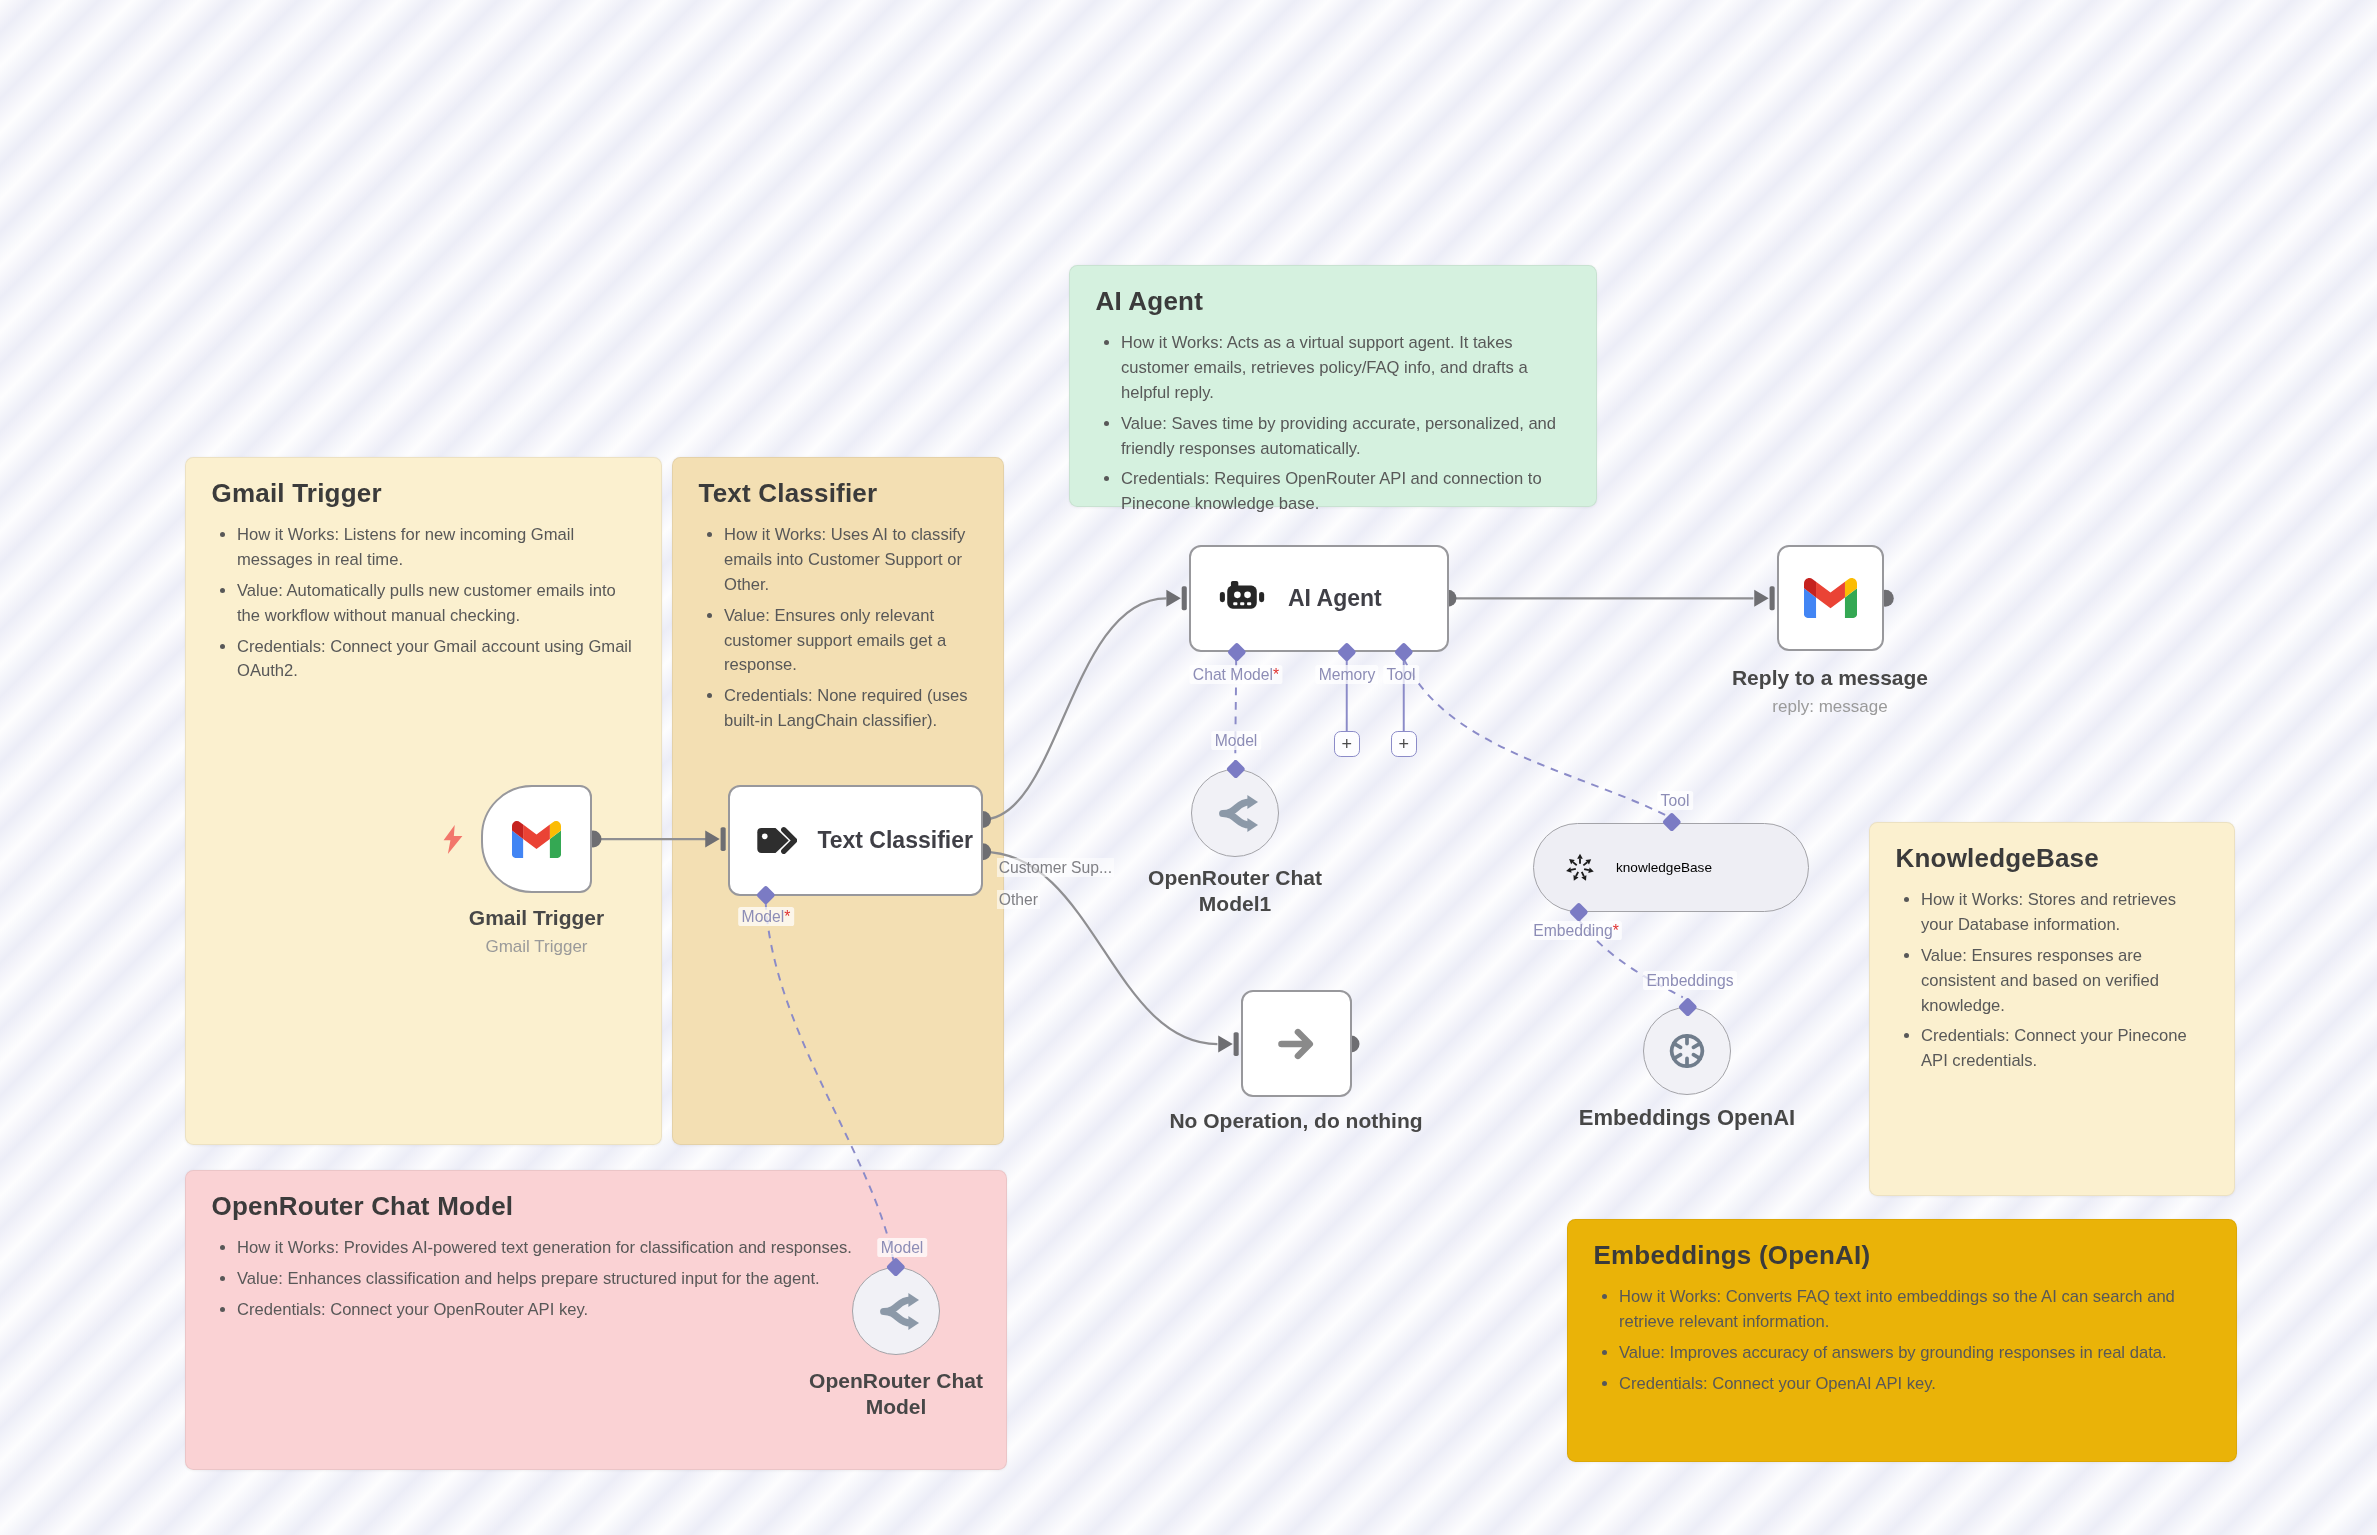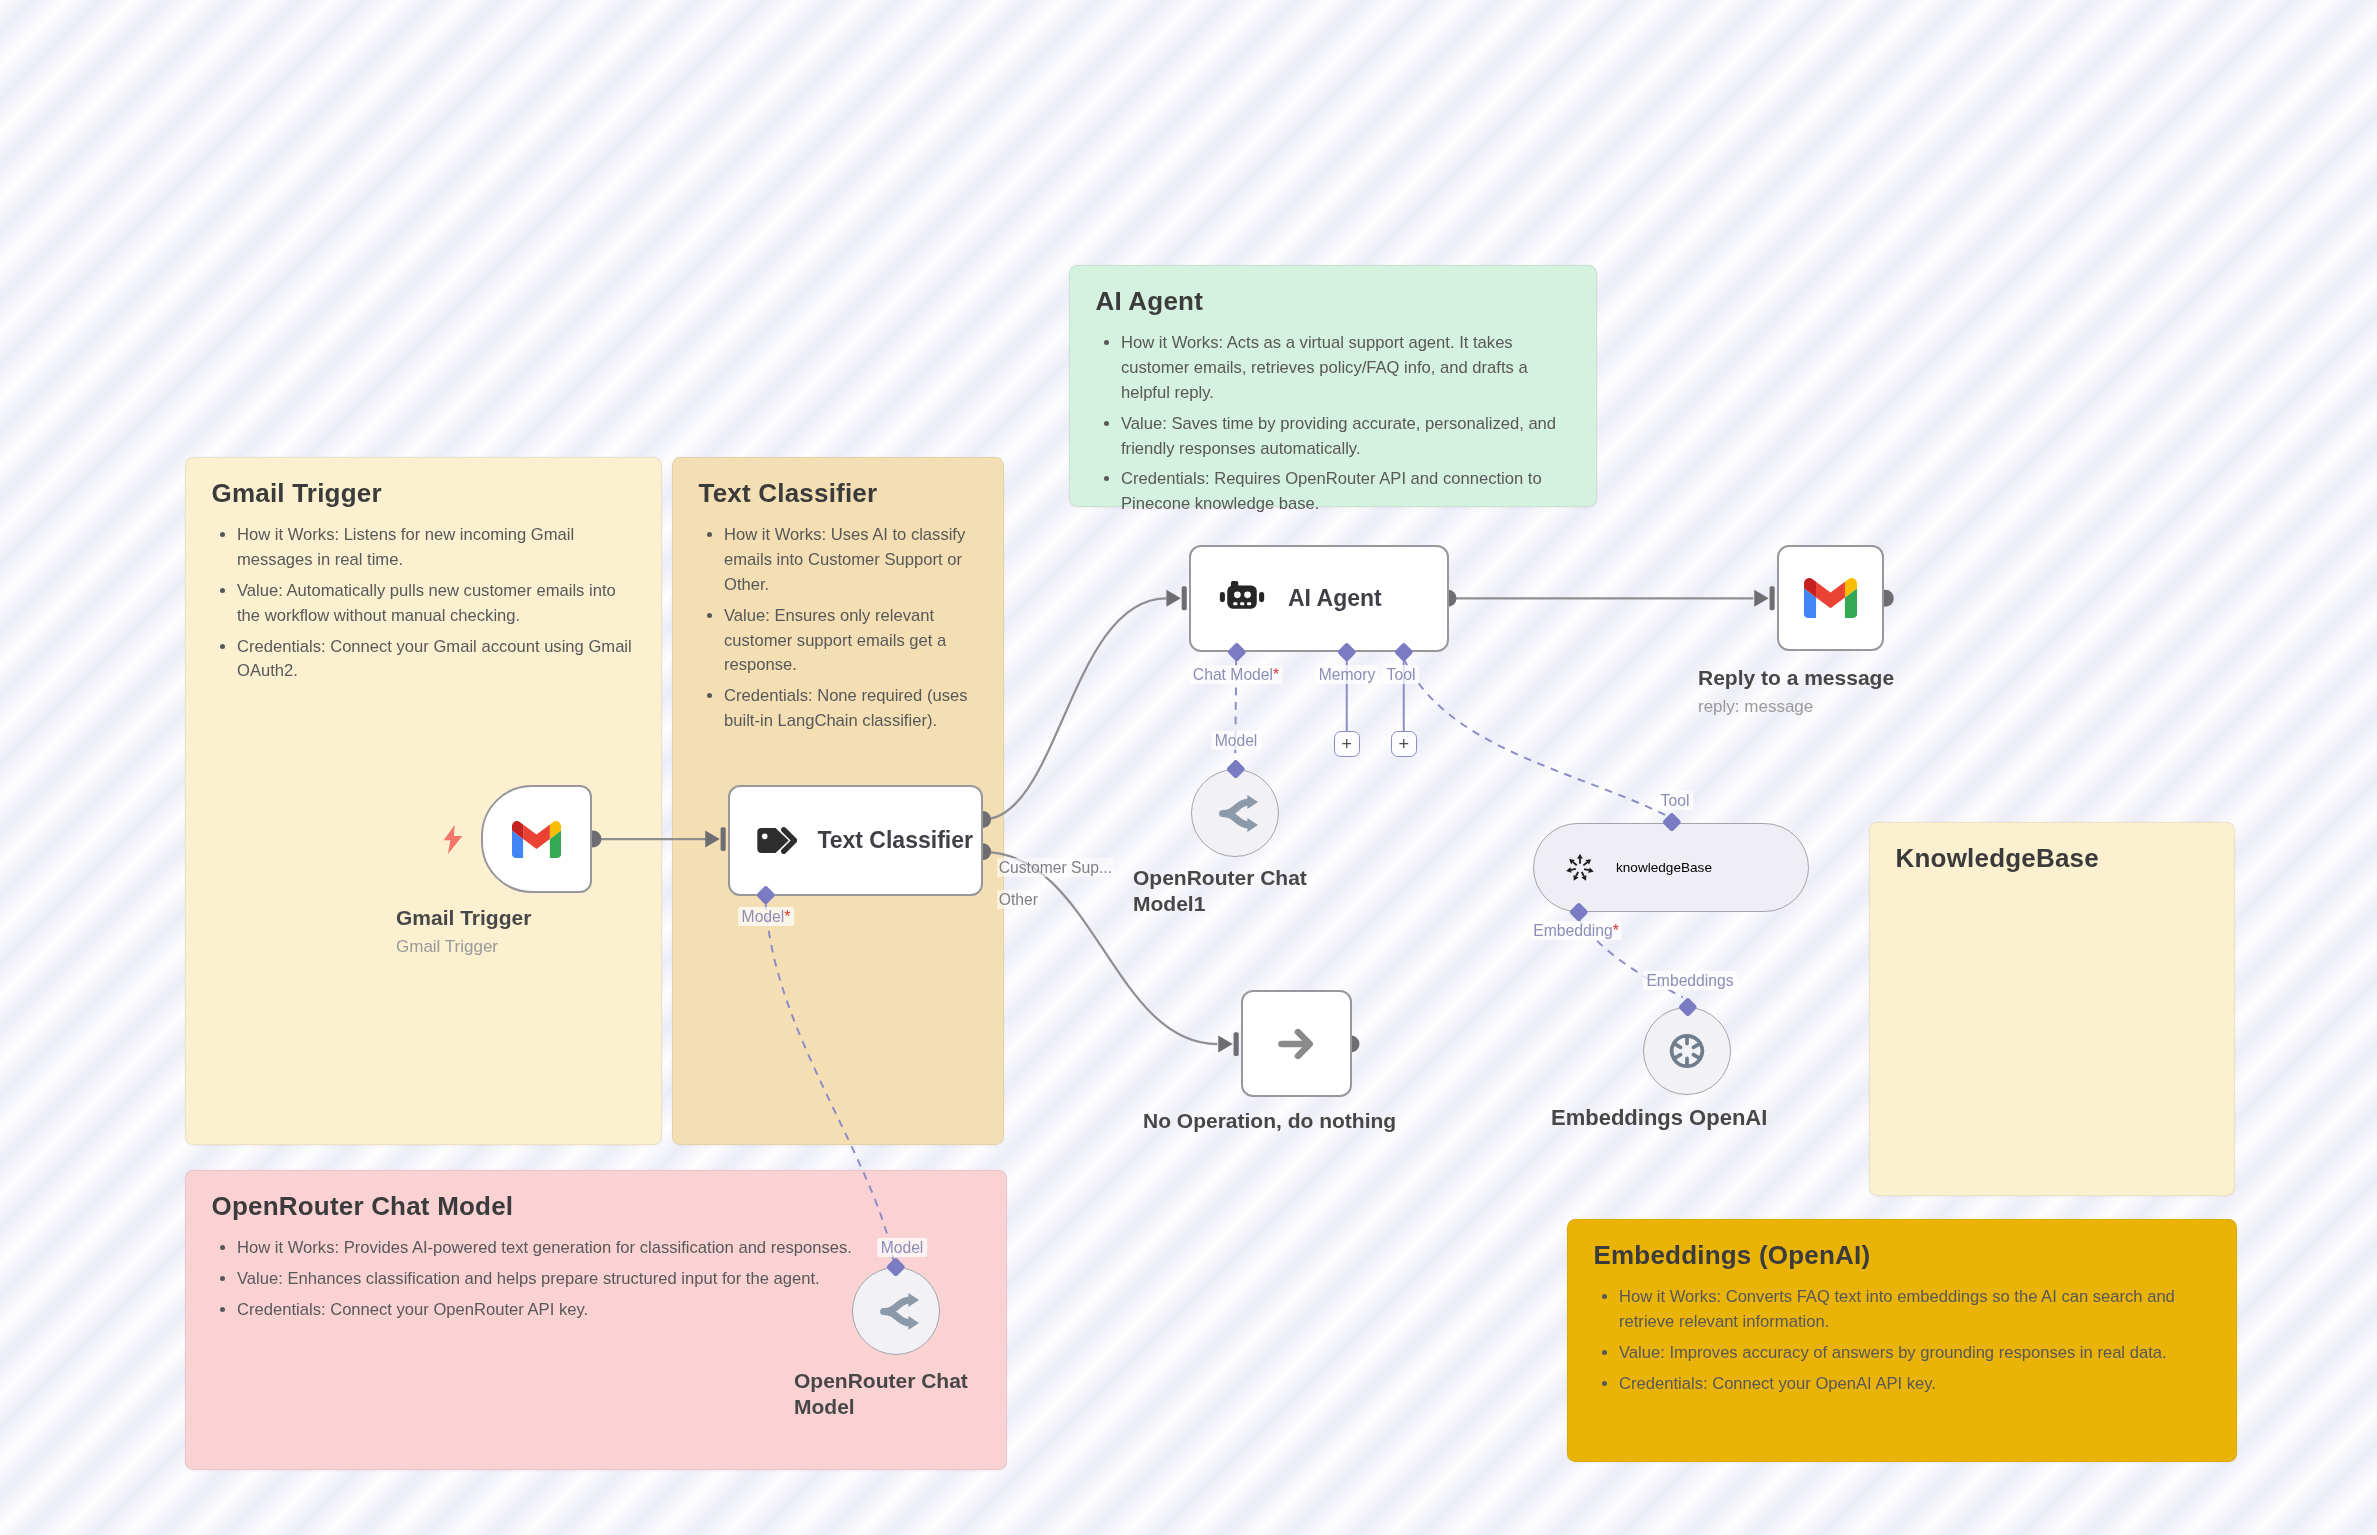--- a/index.html
+++ b/index.html
@@ -25,21 +25,21 @@
   .node{position:absolute;background:#fff;border:2px solid #98989c;border-radius:12px;
     display:flex;align-items:center;box-sizing:border-box;z-index:30;}
   .node.center{justify-content:center;}
   .node .nlabel{font-size:23px;font-weight:600;color:#3f3f46;white-space:nowrap;}
   .trigger{border-radius:51px 12px 12px 51px;}
   .cnode{position:absolute;width:88px;height:88px;border-radius:50%;background:#f1f1f6;
     border:1.9px solid #a3a3a8;display:flex;align-items:center;justify-content:center;box-sizing:border-box;z-index:30;}
   .pill{position:absolute;background:#eeeef4;border:1.9px solid #a3a3a8;border-radius:46px;
     display:flex;align-items:center;box-sizing:border-box;z-index:30;}
   
-  .ntitle{position:absolute;text-align:left;font-size:21px;font-weight:600;color:#474747;z-index:35;line-height:1.26;}
+  .ntitle{position:absolute;text-align:center;font-size:21px;font-weight:600;color:#474747;z-index:35;line-height:1.26;}
   .nsub{font-size:17px;color:#9a9a9a;font-weight:400;margin-top:4.3px;}
   .plabel{position:absolute;transform:translateX(-50%);font-size:15.7px;color:#8d8db6;z-index:36;
     background:rgba(255,255,255,.72);padding:0 3.4px;border-radius:2.6px;white-space:nowrap;line-height:19px;}
   .req{color:#e0312f;}
   .olabel{position:absolute;font-size:15.7px;color:#7f7f84;z-index:36;white-space:nowrap;
     background:rgba(255,255,255,.55);padding:0 1.7px;line-height:19px;margin-top:48px;}
   
   .diamond{position:absolute;width:13.6px;height:13.6px;border-radius:2.6px;background:#7b7bc4;
     transform:rotate(45deg);z-index:34;}
   .plusbtn{position:absolute;width:25.5px;height:25.5px;border-radius:6.8px;border:1.9px solid #8b8bc8;
@@ -81,20 +81,25 @@
   <h2>OpenRouter Chat Model</h2>
   <ul>
     <li>How it Works: Provides AI-powered text generation for classification and responses.</li>
     <li>Value: Enhances classification and helps prepare structured input for the agent.</li>
     <li>Credentials: Connect your OpenRouter API key.</li>
   </ul>
 </section>
 
 <section class="sticky bg-yellow" style="left:1869px;top:822px;width:366px;height:374px;">
   <h2>KnowledgeBase</h2>
+  <ul>
+    <li>How it Works: Stores and retrieves your Database information.</li>
+    <li>Value: Ensures responses are consistent and based on verified knowledge.</li>
+    <li>Credentials: Connect your Pinecone API credentials.</li>
+  </ul>
 </section>
 
 <section class="sticky bg-purple" style="left:1567px;top:1219px;width:670px;height:243px;">
   <h2>Embeddings (OpenAI)</h2>
   <ul>
     <li>How it Works: Converts FAQ text into embeddings so the AI can search and retrieve relevant information.</li>
     <li>Value: Improves accuracy of answers by grounding responses in real data.</li>
     <li>Credentials: Connect your OpenAI API key.</li>
   </ul>
 </section>

